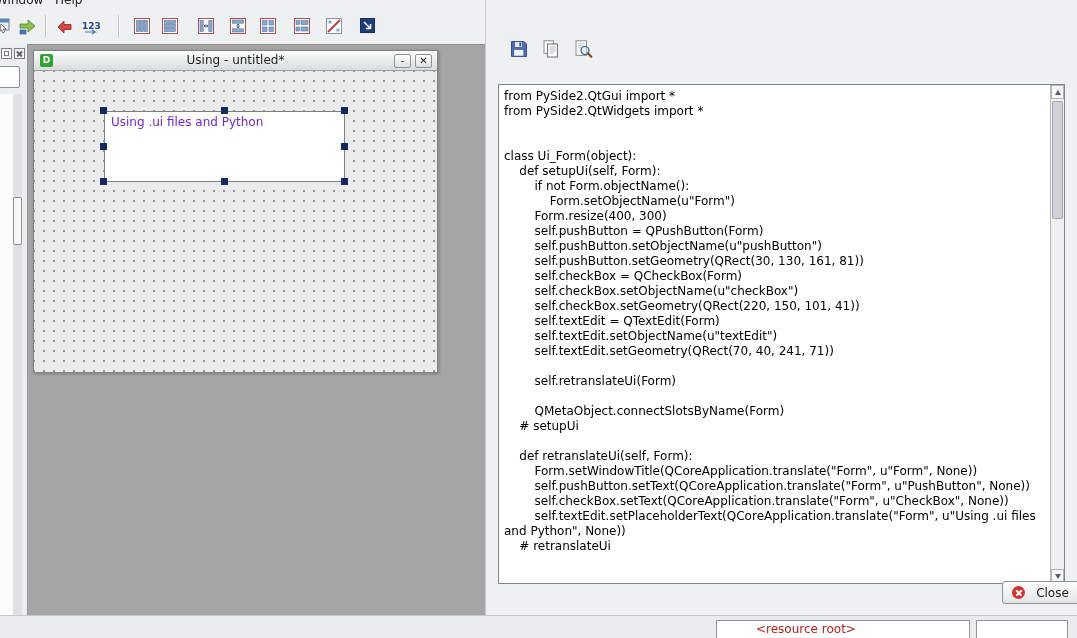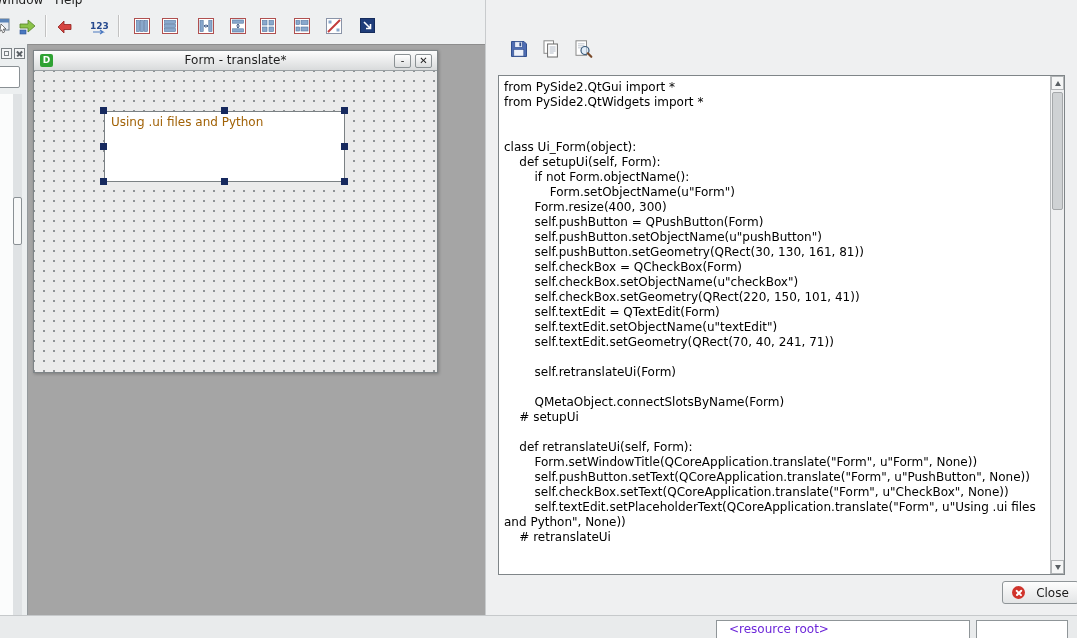--- a/index.html
+++ b/index.html
@@ -34,49 +34,49 @@
 
 .fwin{position:absolute;left:33px;top:50px;width:405px;height:323px;background:#ebebeb;border:1px solid #7e8487;box-shadow:1px 1px 3px rgba(0,0,0,.25)}
 .fw-tb{position:absolute;left:0;top:0;right:0;height:20px;background:linear-gradient(#fdfdfd,#d9dbdc);border-bottom:1px solid #9aa0a3}
 .fw-ico{position:absolute;left:6px;top:3px;width:13px;height:13px;background:#2fa233;border-radius:2px;color:#fff;font-size:9px;font-weight:bold;text-align:center;line-height:13px}
 .fw-title{position:absolute;left:0;right:0;top:2px;text-align:center;font-size:12px;color:#1e1e1e}
 .fw-btn{position:absolute;top:3px;width:17px;height:14px;border:1px solid #8b9194;border-radius:2px;background:linear-gradient(#fff,#dcdedf);text-align:center;line-height:12px;font-size:10px;color:#222}
 .fw-min{right:26px}
 .fw-close{right:5px;font-weight:bold}
 .fw-canvas{position:absolute;left:0;top:20px;right:0;bottom:0;background-image:radial-gradient(circle,#8f9396 1px,rgba(0,0,0,0) 1.05px);background-size:10px 10px;background-position:5px 5px}
 .te{position:absolute;left:70px;top:40px;width:241px;height:71px;background:#fff;border:1px solid #7b8184}
-.te-ph{padding:3px 6px;color:#a16207;font-size:12px}
+.te-ph{padding:3px 6px;color:#6d28d9;font-size:12px}
 .handle{position:absolute;width:7px;height:7px;background:#16295e}
 .pbtn{position:absolute;left:30px;top:130px;width:161px;height:81px;border:1px solid #9fa5a8;border-radius:3px;background:linear-gradient(#fdfdfd,#ebecec);display:flex;align-items:center;justify-content:center;font-size:12px;color:#1a1a1a}
 .cbox{position:absolute;left:220px;top:150px;width:101px;height:41px;display:flex;align-items:center;gap:6px}
 .cb-ind{width:13px;height:13px;background:#fff;border:1px solid #787e82;flex:0 0 auto}
 
 
 .dlg{position:absolute;left:485px;top:0;width:592px;height:615px;background:#eff0f1;border-left:1px solid #c8cbcd}
 .dbtn{position:absolute;top:36px;width:26px;height:26px;display:flex;align-items:center;justify-content:center}
-.codebox{position:absolute;left:12px;top:75px;width:567px;height:500px;background:#fff;border:1px solid #7f8588}
+.codebox{position:absolute;left:12px;top:84px;width:567px;height:500px;background:#fff;border:1px solid #7f8588}
 .codetext{position:absolute;left:0;top:0;right:14px;bottom:0;overflow:hidden;padding:4px 2px 0 5px;font-size:12px;line-height:15px;white-space:pre;color:#000;font-family:"DejaVu Sans","Liberation Sans",sans-serif}
 .vsb{position:absolute;right:0;top:0;bottom:0;width:14px;background:#eff0f1;border-left:1px solid #b8bbbd}
 .vsb-btn{position:absolute;left:0;width:13px;height:14px;background:#f5f6f6;border:1px solid #b2b5b7;display:flex;align-items:center;justify-content:center}
 .vsb-up{top:0}
 .vsb-down{bottom:0}
 .vsb-thumb{position:absolute;left:1px;top:16px;width:11px;height:118px;background:#cfd2d4;border:1px solid #a5a8aa;border-radius:2px}
 .arr{width:0;height:0;border-left:3.5px solid transparent;border-right:3.5px solid transparent}
 .arr.up{border-bottom:5px solid #5a6064}
 .arr.down{border-top:5px solid #5a6064}
 .closebtn{position:absolute;left:516px;top:581px;width:77px;height:23px;border:1px solid #8f9598;border-radius:3px;background:linear-gradient(#fdfdfd,#e3e5e6);display:flex;align-items:center;justify-content:center;gap:11px;font-size:12px;color:#1b1b1b}
 .closeico{width:13px;height:13px;border-radius:50%;background:#d0342c;position:relative;flex:0 0 auto}
 .closeico:before,.closeico:after{content:"";position:absolute;left:2.6px;top:5.7px;width:7.8px;height:1.6px;background:#fff;border-radius:1px}
 .closeico:before{transform:rotate(45deg)}
 .closeico:after{transform:rotate(-45deg)}
 
 
 .bstrip{position:absolute;left:0;top:615px;width:1077px;height:23px;background:#e9ebec;border-top:1px solid #c6c9cb}
 .respanel{position:absolute;left:716px;top:620px;width:254px;height:18px;background:#fff;border:1px solid #8f9598;border-bottom:none}
-.reslabel{padding-left:12px;line-height:17px;font-size:12px;color:#6d28d9}
+.reslabel{padding-left:39px;line-height:17px;font-size:12px;color:#b91c1c}
 .respanel2{position:absolute;left:976px;top:620px;width:92px;height:18px;background:#fff;border:1px solid #8f9598;border-bottom:none}
 </style>
 </head>
 <body>
 
 <div class="menubar">
   <span class="m-window">Window</span>
   <span class="m-help">Help</span>
 </div>
 
@@ -92,21 +92,21 @@
     <path d="M3 9 h8 v-4 l7 6 -7 6 v-4 H3 z" fill="#8bc34a" stroke="#55802a" stroke-width="0.8"></path>
     <rect x="3" y="15" width="6" height="4" fill="#4a78c0" stroke="#2c5494" stroke-width="0.6"></rect>
   </svg>
 </div>
 <div class="tsep" style="left:45px"></div>
 <div class="tbtn" style="left:52px">
   <svg width="22" height="22" viewBox="0 0 22 22">
     <path d="M5 12 l6 -6 v3.5 h7 v5 h-7 v3.5 z" fill="#d64541" stroke="#8f1f1c" stroke-width="0.8"></path>
   </svg>
 </div>
-<div class="tbtn" style="left:88px">
+<div class="tbtn" style="left:80px">
   <svg width="22" height="22" viewBox="0 0 22 22">
     <text x="1" y="14" font-size="9" font-weight="bold" fill="#274a8e" font-family="DejaVu Sans">123</text>
     <path d="M4 17 h10 l-3 -2 m3 2 l-3 2" stroke="#4a78c0" fill="none" stroke-width="1.2"></path>
   </svg>
 </div>
 <div class="tsep" style="left:118px"></div>
 <div class="tbtn" style="left:130px">
   <svg width="22" height="22" viewBox="0 0 22 22">
     <rect x="3.5" y="3.5" width="15" height="15" fill="#fff" stroke="#b05050"></rect>
     <rect x="5.5" y="5.5" width="3" height="11" fill="#89a8cc" stroke="#51749e" stroke-width="0.6"></rect>
@@ -178,21 +178,21 @@
   <div class="dock-mini dock-x" style="left:14px;top:4px"></div>
   <div class="ldock-input"></div>
   <div class="ldock-list"></div>
   <div class="ldock-track"></div>
   <div class="ldock-thumb"></div>
 </div>
 
 <div class="fwin">
   <div class="fw-tb">
     <span class="fw-ico">D</span>
-    <span class="fw-title">Form - translate*</span>
+    <span class="fw-title">Using - untitled*</span>
     <span class="fw-btn fw-min">-</span>
     <span class="fw-btn fw-close">✕</span>
   </div>
   <div class="fw-canvas">
     <div class="te">
       <div class="te-ph">Using .ui files and Python</div>
     </div>
     <span class="handle" style="left:66px;top:36px"></span>
     <span class="handle" style="left:187px;top:36px"></span>
     <span class="handle" style="left:307px;top:36px"></span>

